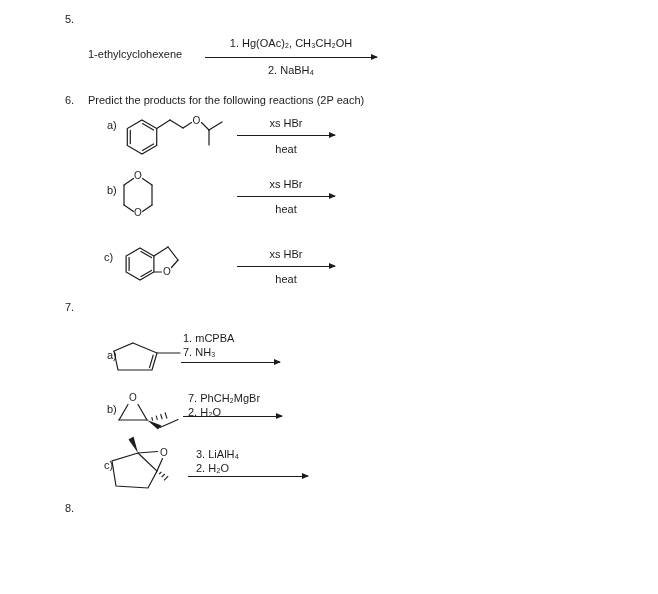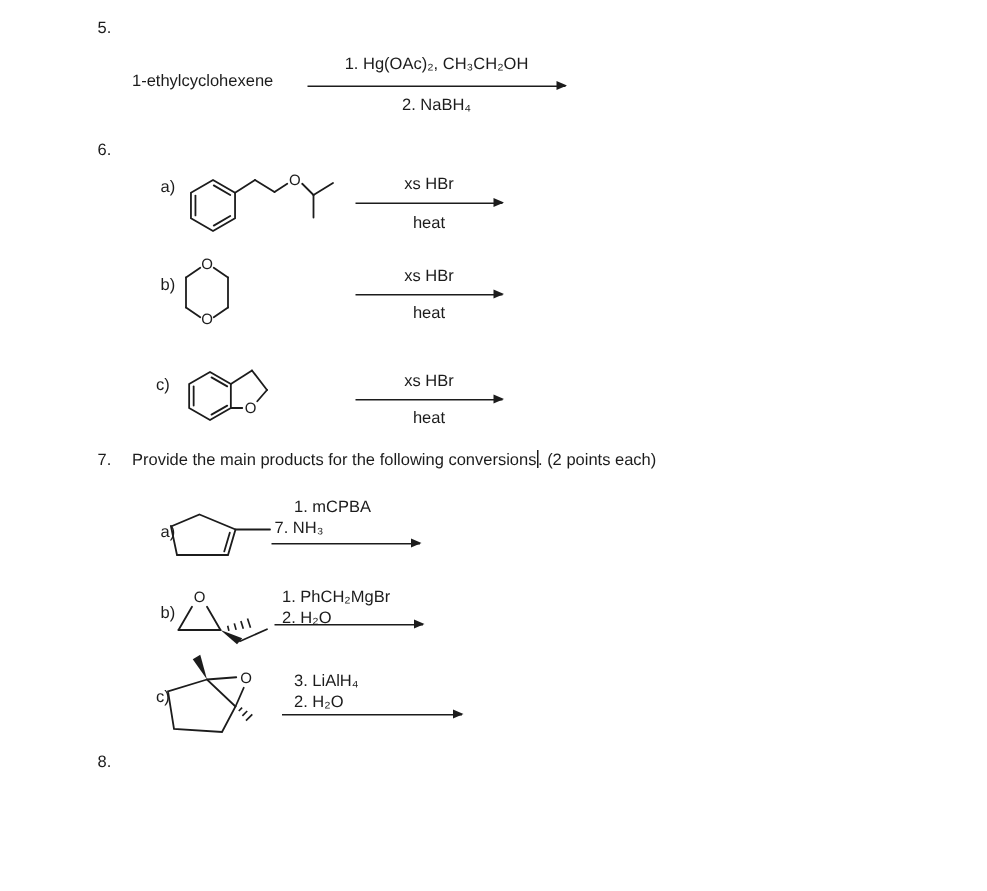--- a/index.html
+++ b/index.html
@@ -31,20 +31,21 @@
 
 <div class="page">
 
   <div class="abs" style="left:65px;top:12px;">5.</div>
   <div class="abs" style="left:88px;top:47px;">1-ethylcyclohexene</div>
   <div class="abs ctr" style="left:205px;top:36px;width:172px;">1. Hg(OAc)₂, CH₃CH₂OH</div>
   <div class="rxn-arrow" style="left:205px;top:57px;width:172px;"></div>
   <div class="abs ctr" style="left:205px;top:63px;width:172px;text-align:center;">2. NaBH₄</div>
 
   <div class="abs" style="left:65px;top:93px;">6.</div>
+  <div class="abs" style="left:88px;top:93px;">Predict the products for the following reactions (2P each)</div>
 
   <div class="abs" style="left:107px;top:118px;">a)</div>
   <svg class="struct" style="left:118px;top:104px;" width="115" height="55" viewBox="0 0 115 55">
     <polygon class="bond" points="24,16 38.7,24.5 38.7,41.5 24,50 9.3,41.5 9.3,24.5"></polygon>
     <line class="bond" x1="24.5" y1="19.6" x2="35.5" y2="26.0"></line>
     <line class="bond" x1="35.5" y1="40.0" x2="24.5" y2="46.4"></line>
     <line class="bond" x1="12.3" y1="39.6" x2="12.3" y2="26.4"></line>
     <line class="bond" x1="38.7" y1="24.5" x2="52" y2="16"></line>
     <line class="bond" x1="52" y1="16" x2="65" y2="24"></line>
     <line class="bond" x1="65" y1="24" x2="73.5" y2="18.5"></line>
@@ -82,46 +83,45 @@
     <line class="bond" x1="48" y1="7" x2="58" y2="20"></line>
     <line class="bond" x1="58" y1="20" x2="51.5" y2="27.5"></line>
     <text class="atom" x="47" y="35">O</text>
     <line class="bond" x1="41.5" y1="32" x2="33.9" y2="32"></line>
   </svg>
   <div class="abs ctr" style="left:237px;top:247px;width:98px;">xs HBr</div>
   <div class="rxn-arrow" style="left:237px;top:266px;width:98px;"></div>
   <div class="abs ctr" style="left:237px;top:272px;width:98px;">heat</div>
 
   <div class="abs" style="left:65px;top:300px;">7.</div>
-  <div class="abs" style="left:88px;top:300px;"><span>Provide the main products for the following conversions</span><span class="cursor"></span><span>. (2 points each)</span></div>
 
   <div class="abs" style="left:107px;top:348px;">a)</div>
   <svg class="struct" style="left:112px;top:335px;" width="72" height="42" viewBox="0 0 72 42">
     <polygon class="bond" points="21,8 45,18 40,35 6,35 2,16"></polygon>
     <line class="bond" x1="41.2" y1="20.1" x2="37.5" y2="32.6"></line>
     <line class="bond" x1="45" y1="18" x2="68" y2="18"></line>
   </svg>
-  <div class="abs" style="left:196px;top:331px;">1. mCPBA</div>
+  <div class="abs" style="left:183px;top:331px;">1. mCPBA</div>
   <div class="abs" style="left:183px;top:345px;">7. NH₃</div>
   <div class="rxn-arrow" style="left:181px;top:362px;width:99px;"></div>
 
   <div class="abs" style="left:107px;top:402px;">b)</div>
   <svg class="struct" style="left:112px;top:385px;" width="70" height="48" viewBox="0 0 70 48">
     <text class="atom" x="21" y="16">O</text>
     <line class="bond" x1="7" y1="35" x2="16" y2="19.5"></line>
     <line class="bond" x1="35" y1="35" x2="26" y2="19.5"></line>
     <line class="bond" x1="7" y1="35" x2="35" y2="35"></line>
     <line class="hash" x1="39.8" y1="32.2" x2="40.6" y2="35.6"></line>
     <line class="hash" x1="44.2" y1="30.6" x2="45.4" y2="34.9"></line>
     <line class="hash" x1="48.6" y1="29.0" x2="50.2" y2="34.2"></line>
     <line class="hash" x1="53.0" y1="27.4" x2="55.0" y2="33.5"></line>
     <polygon class="wedge" points="35,35 46,44.5 49.5,40.5"></polygon>
     <line class="bond" x1="48" y1="42.5" x2="66" y2="34.5"></line>
   </svg>
-  <div class="abs" style="left:188px;top:391px;">1. PhCH₂MgBr</div>
+  <div class="abs" style="left:188px;top:391px;">7. PhCH₂MgBr</div>
   <div class="abs" style="left:188px;top:405px;">2. H₂O</div>
   <div class="rxn-arrow" style="left:183px;top:416px;width:99px;"></div>
 
   <div class="abs" style="left:104px;top:458px;">c)</div>
   <svg class="struct" style="left:108px;top:433px;" width="78" height="58" viewBox="0 0 78 58">
     <polygon class="bond" points="30,20 4,28 8,53 40,55 49,38"></polygon>
     <text class="atom" x="56" y="22.5">O</text>
     <line class="bond" x1="30" y1="20" x2="49.5" y2="18.5"></line>
     <line class="bond" x1="49" y1="38" x2="54.5" y2="25.5"></line>
     <polygon class="wedge" points="30,20 20.5,6.5 25.5,3.5"></polygon>

